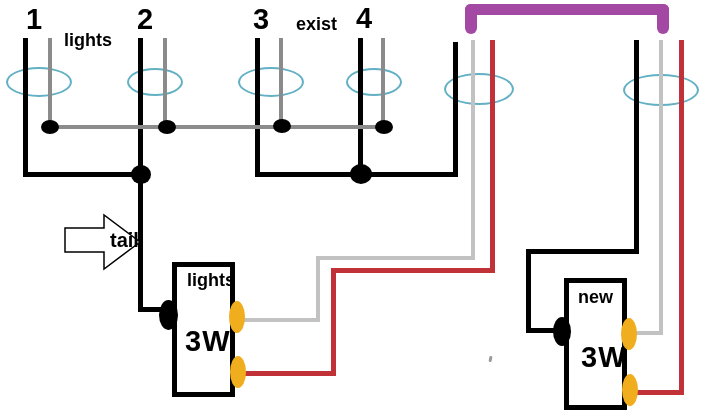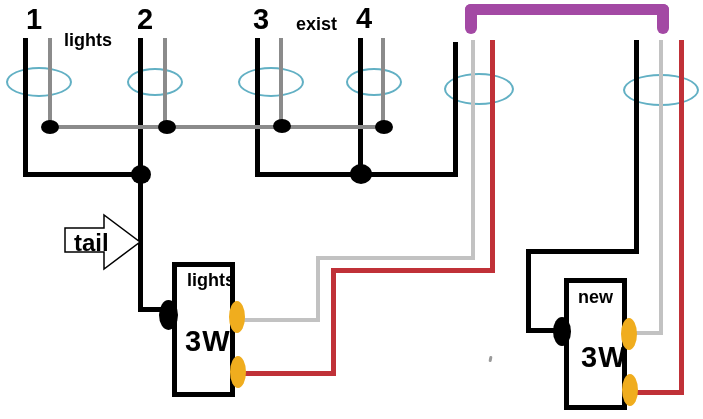--- a/index.html
+++ b/index.html
@@ -18,21 +18,21 @@
   .switch-box { position:absolute; z-index:3; background:#fff; border:5px solid var(--wire-black,#000); box-sizing:border-box; }
   .terminal { position:absolute; z-index:5; border-radius:50%; }
   .terminal.black  { background:var(--wire-black,#000); }
   .terminal.yellow { background:var(--terminal-yellow,#f0ad1e); }
   .lbl { position:absolute; z-index:6; color:#000; font-weight:bold; white-space:nowrap; }
   .num { font-size:29px; }
   .cap { font-size:18px; }
   .sw-name { font-size:18px; }
   .sw-type { font-size:29px; letter-spacing:1px; }
   #tail-arrow { position:absolute; z-index:5; }
-  #tail-label { position:absolute; z-index:6; font-weight:bold; font-size:24px; }
+  #tail-label { position:absolute; z-index:6; font-weight:bold; font-size:20px;margin-left:36px; }
   #stray-mark { position:absolute; z-index:1; width:3px; height:6px; background:#9a9a9a; border-radius:2px; transform:rotate(12deg); }
 </style>
 </head>
 <body>
 
 <div id="stage">
 
   <div class="lbl num" style="left:26px; top:3px;">1</div>
   <div class="lbl cap" style="left:64px; top:14px;margin-top:16px;">lights</div>
   <div class="lbl num" style="left:137px; top:3px;">2</div>

